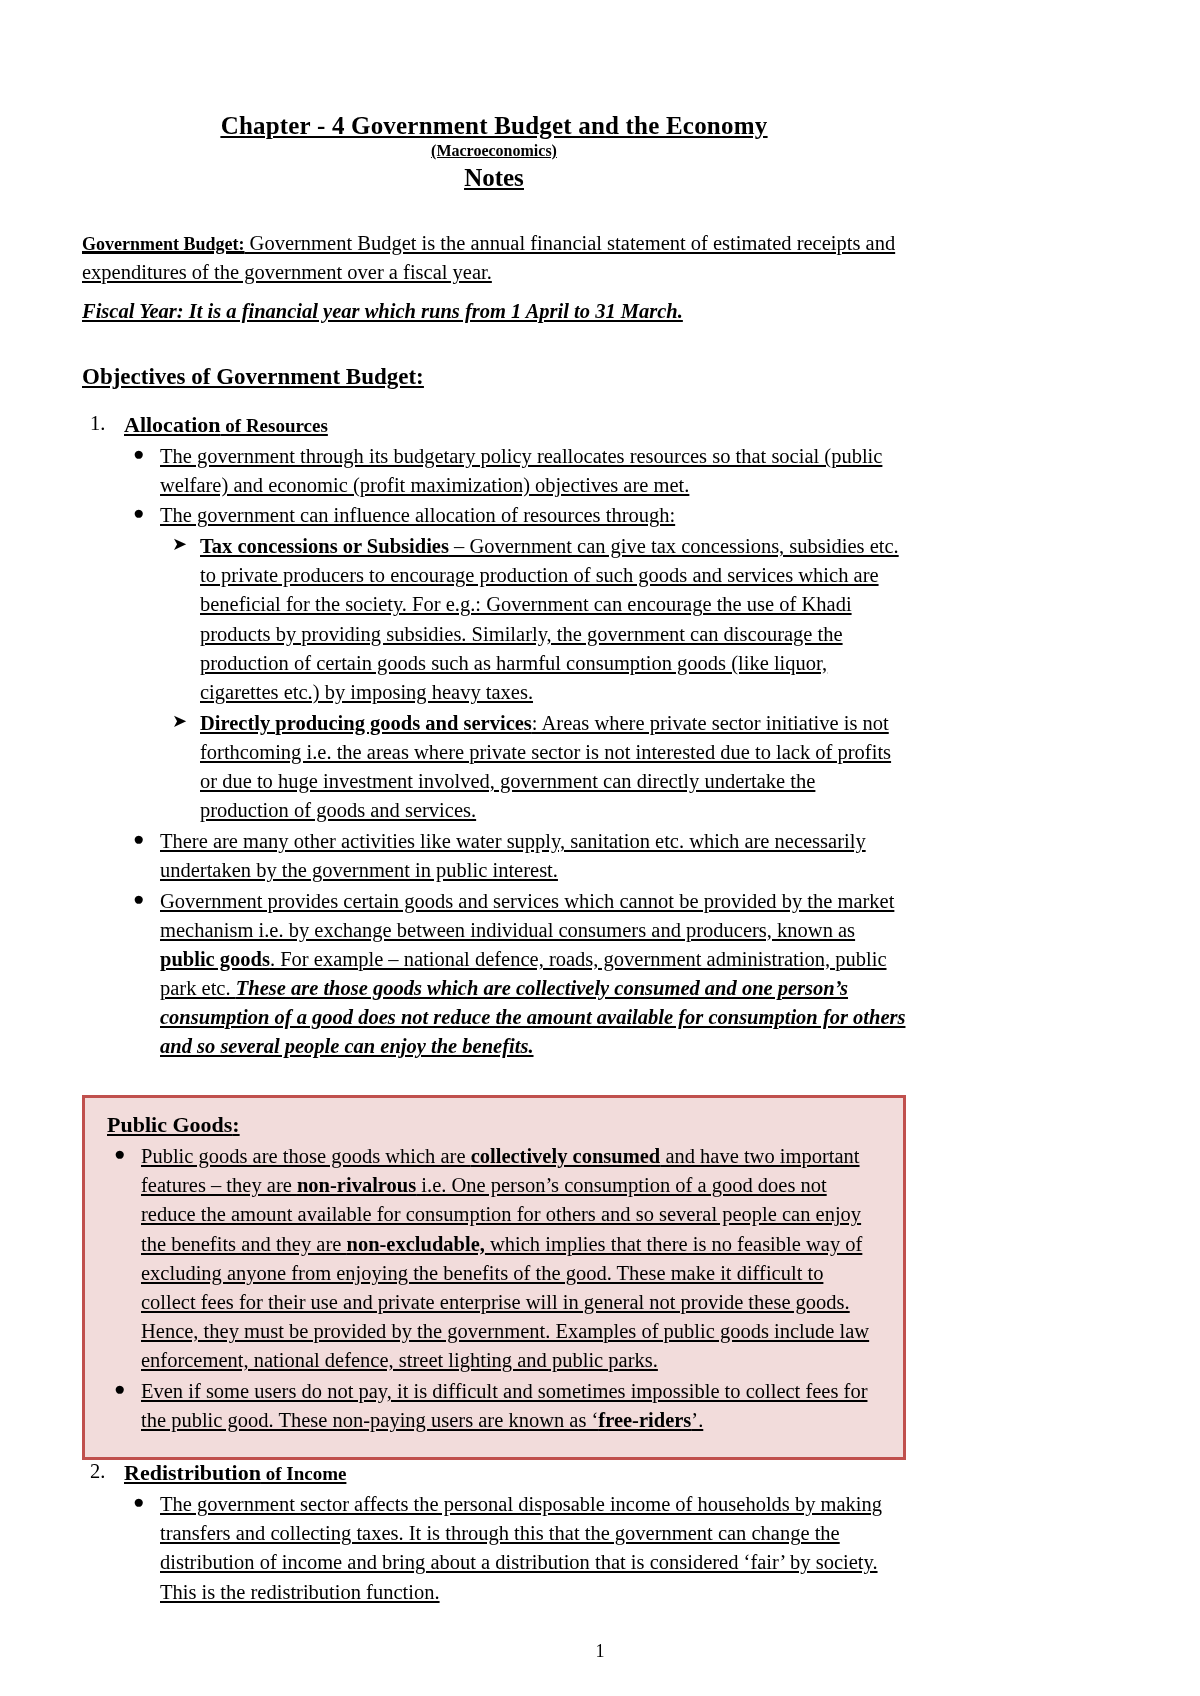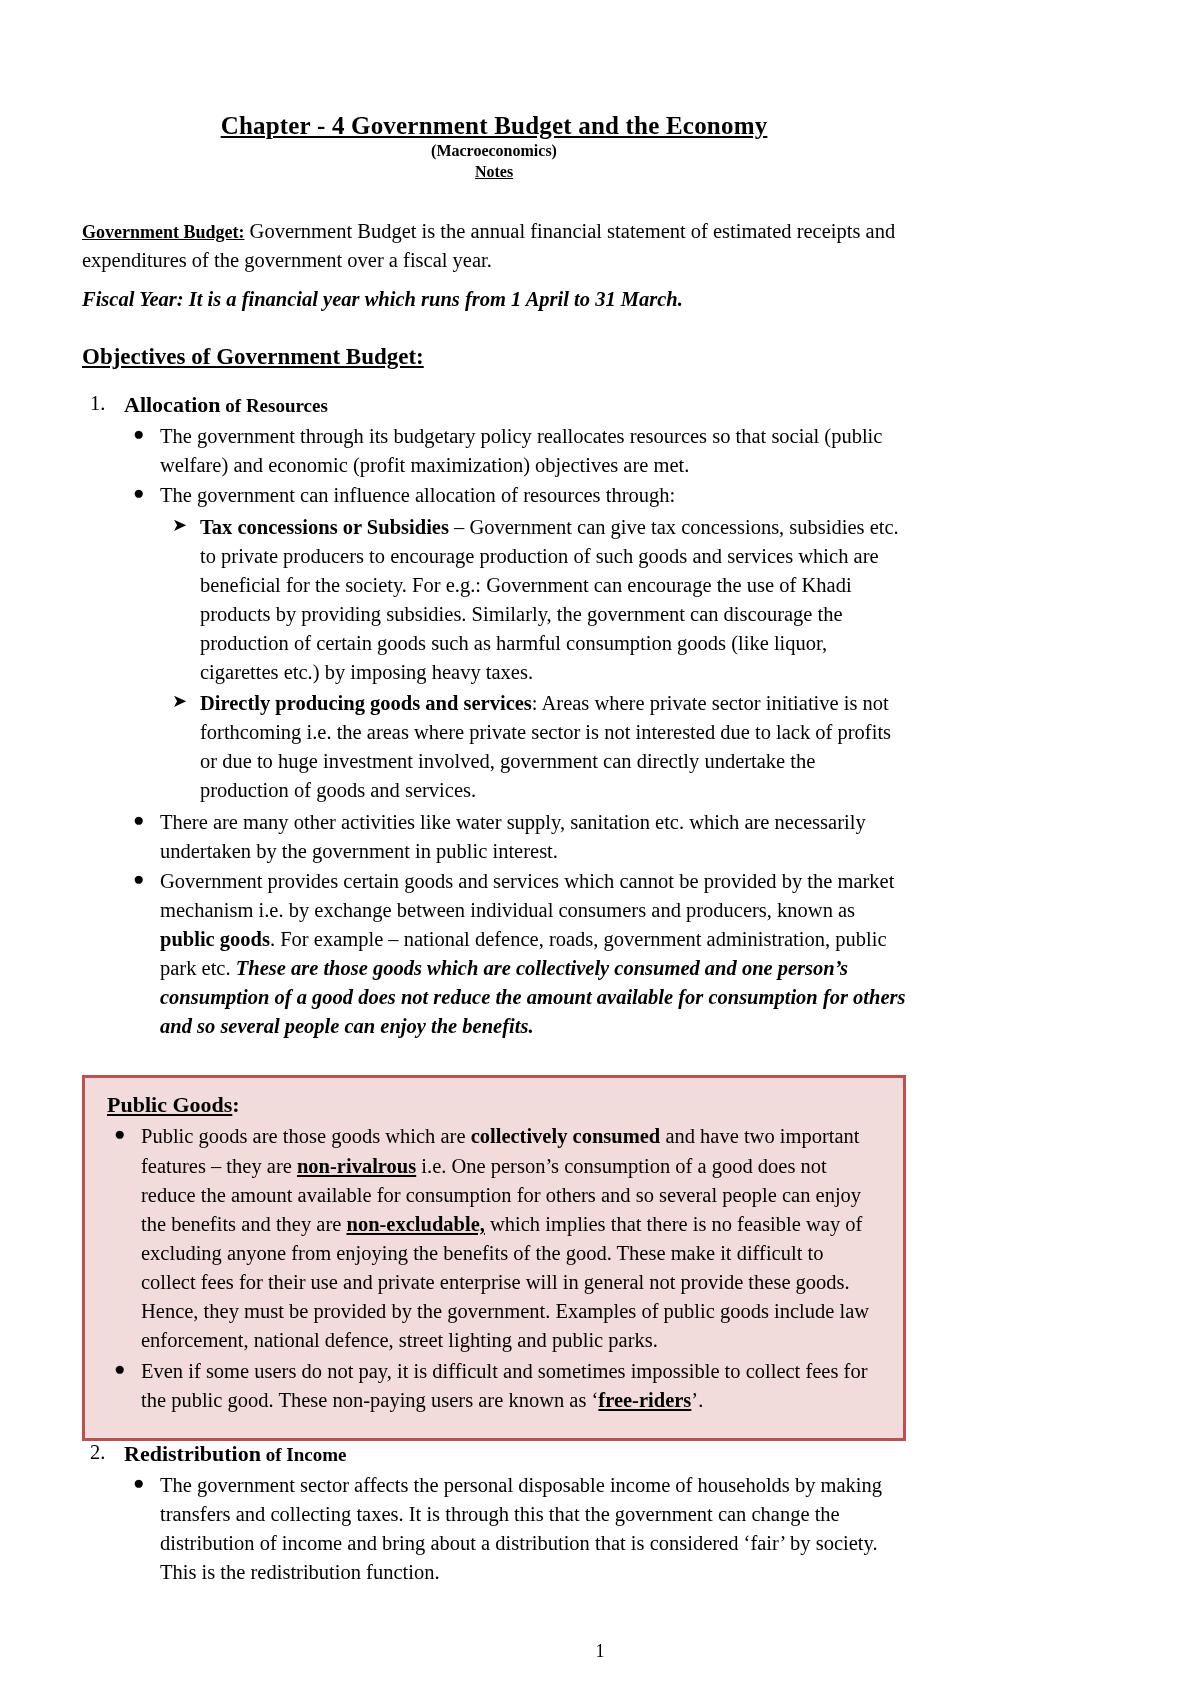--- a/index.html
+++ b/index.html
@@ -12,39 +12,40 @@
     min-height: 1696px;
     font-family: "Liberation Serif", serif;
     color: #000000;
   }
   .page {
     position: relative;
     width: 988px;
     min-height: 1696px;
     box-sizing: border-box;
     padding: 110px 82px 40px 82px;
+    text-decoration: underline;
   }
   .title-block {
     text-align: center;
     margin-bottom: 34px;
   }
   .doc-title {
     font-size: 25px;
     font-weight: bold;
     text-decoration: underline;
     letter-spacing: 0.2px;
     line-height: 1.25;
   }
   .doc-subtitle {
     font-size: 16px;
     font-weight: bold;
     line-height: 1.3;
   }
   .doc-notes {
-    font-size: 16px;
+    font-size: 25px;
     font-weight: bold;
     text-decoration: underline;
     line-height: 1.3;
   }
   p {
     margin: 0;
     font-size: 20.5px;
     line-height: 1.42;
   }
   .para {
@@ -57,21 +58,21 @@
   }
   .italic {
     font-style: italic;
     font-weight: bold;
     margin-top: 10px;
   }
   .section-heading {
     font-size: 23px;
     font-weight: bold;
     text-decoration: underline;
-    margin-top: 30px;
+    margin-top: 38px;
     margin-bottom: 22px;
   }
   ol.num-list {
     margin: 0;
     padding-left: 42px;
     list-style: none;
   }
   ol.num-list > li {
     position: relative;
     margin-bottom: 4px;

